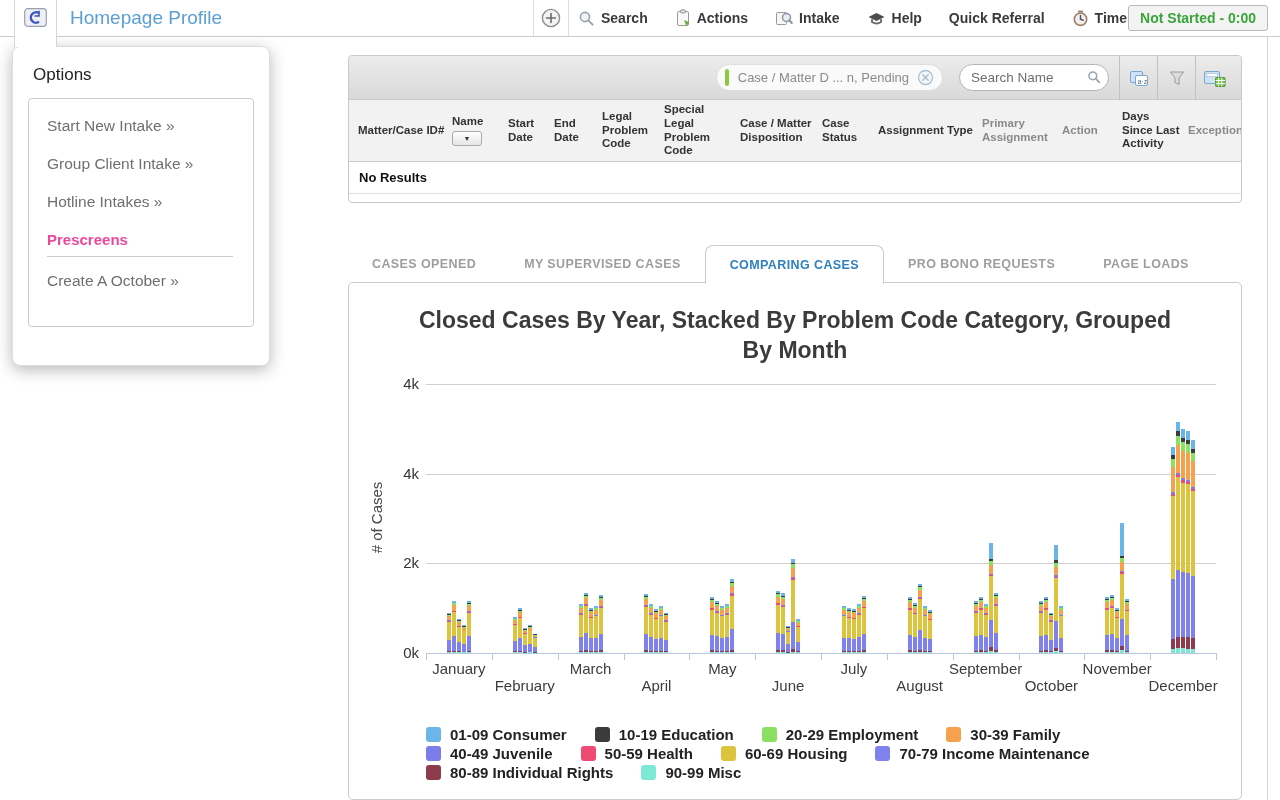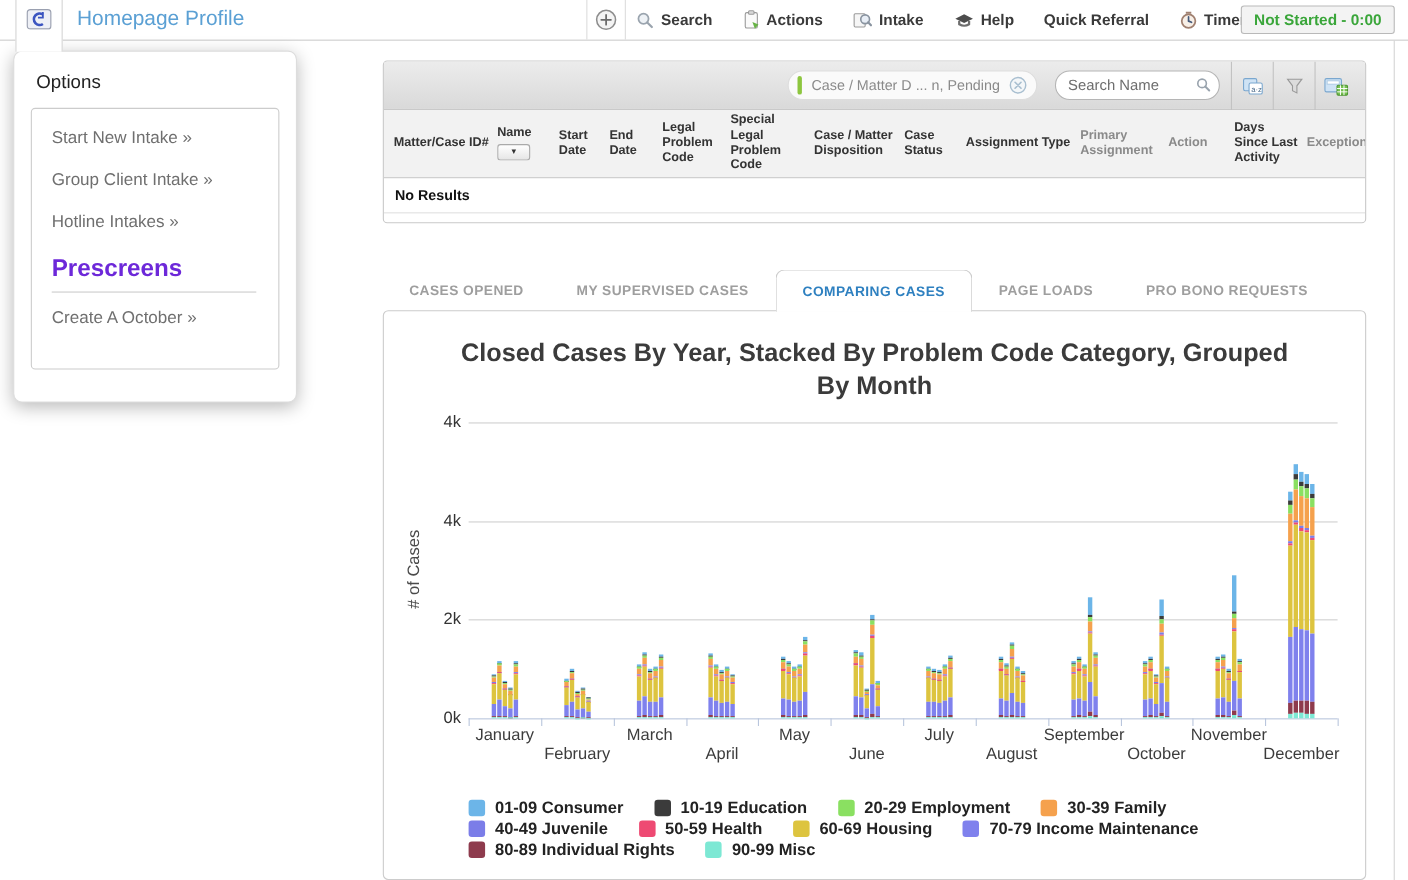--- a/index.html
+++ b/index.html
@@ -26,21 +26,21 @@
 
   
   .options-panel { position:absolute; left:12px; top:46px; width:258px; height:320px;
     background:#fff; border:1px solid #ddd; border-radius:8px;
     box-shadow:0 4px 16px rgba(0,0,0,0.28); z-index:6; }
   .options-heading { padding:18px 0 0 20px; font-size:17px; color:#222; }
   .options-box { margin:13px 15px 0 15px; border:1px solid #ccc; border-radius:4px;
     padding:18px 0 16px 18px; }
   .opt-link { display:block; font-size:15.5px; color:#6f6f6f; text-decoration:none;
     margin-bottom:20px; cursor:pointer; }
-  .opt-section { font-size:22px; font-weight:bold; color:#6d28d9; margin:2px 0 8px 0; }
+  .opt-section { font-size:15px; font-weight:bold; color:#ec4899; margin:2px 0 8px 0; }
   .opt-hr { border-top:1px solid #ccc; margin:0 20px 15px 0; height:0; }
 
   
   .results-card { position:absolute; left:348px; top:55px; width:894px; height:148px;
     border:1px solid #c9c9c9; border-radius:4px; background:#fff; overflow:hidden; }
   .filter-bar { height:44px; background:linear-gradient(#ececec,#d9d9d9);
     border-bottom:1px solid #c9c9c9; display:flex; align-items:center; padding:0 8px; }
   .chip { margin-left:auto; display:flex; align-items:center; background:#fafafa;
     border:1px solid #ddd; border-radius:14px; padding:4px 8px 4px 8px; cursor:pointer; }
   .green-bar { width:4px; height:17px; background:#8dc63f; border-radius:2px; margin-right:9px; }
@@ -255,22 +255,22 @@
       <div class="col" style="width: 60px;"><span class="col-t">Days Since Last Activity</span></div>
       <div class="col gray" style="width: 72px;"><span class="col-t">Exceptions</span></div>
     </div>
   <div class="no-results">No Results</div>
 </div>
 
 <div class="tabs" id="tabs">
     <div class="tab">CASES OPENED</div>
     <div class="tab">MY SUPERVISED CASES</div>
     <div class="tab active">COMPARING CASES</div>
+    <div class="tab">PRO BONO REQUESTS</div>
     <div class="tab">PAGE LOADS</div>
-    <div class="tab">PRO BONO REQUESTS</div>
   </div>
 
 <div class="chart-card">
   <div class="chart-title">Closed Cases By Year, Stacked By Problem Code Category, Grouped By Month</div>
   <div class="plot" id="plot">
     <div class="ylabel"># of Cases</div>
   <div class="gridline" style="left: 77px; top: 280.3px; width: 790px;"></div>
       <div class="gridline" style="left: 77px; top: 190.7px; width: 790px;"></div>
       <div class="gridline" style="left: 77px; top: 101px; width: 790px;"></div>
       <div class="ytick" style="top: 361px;">0k</div>

